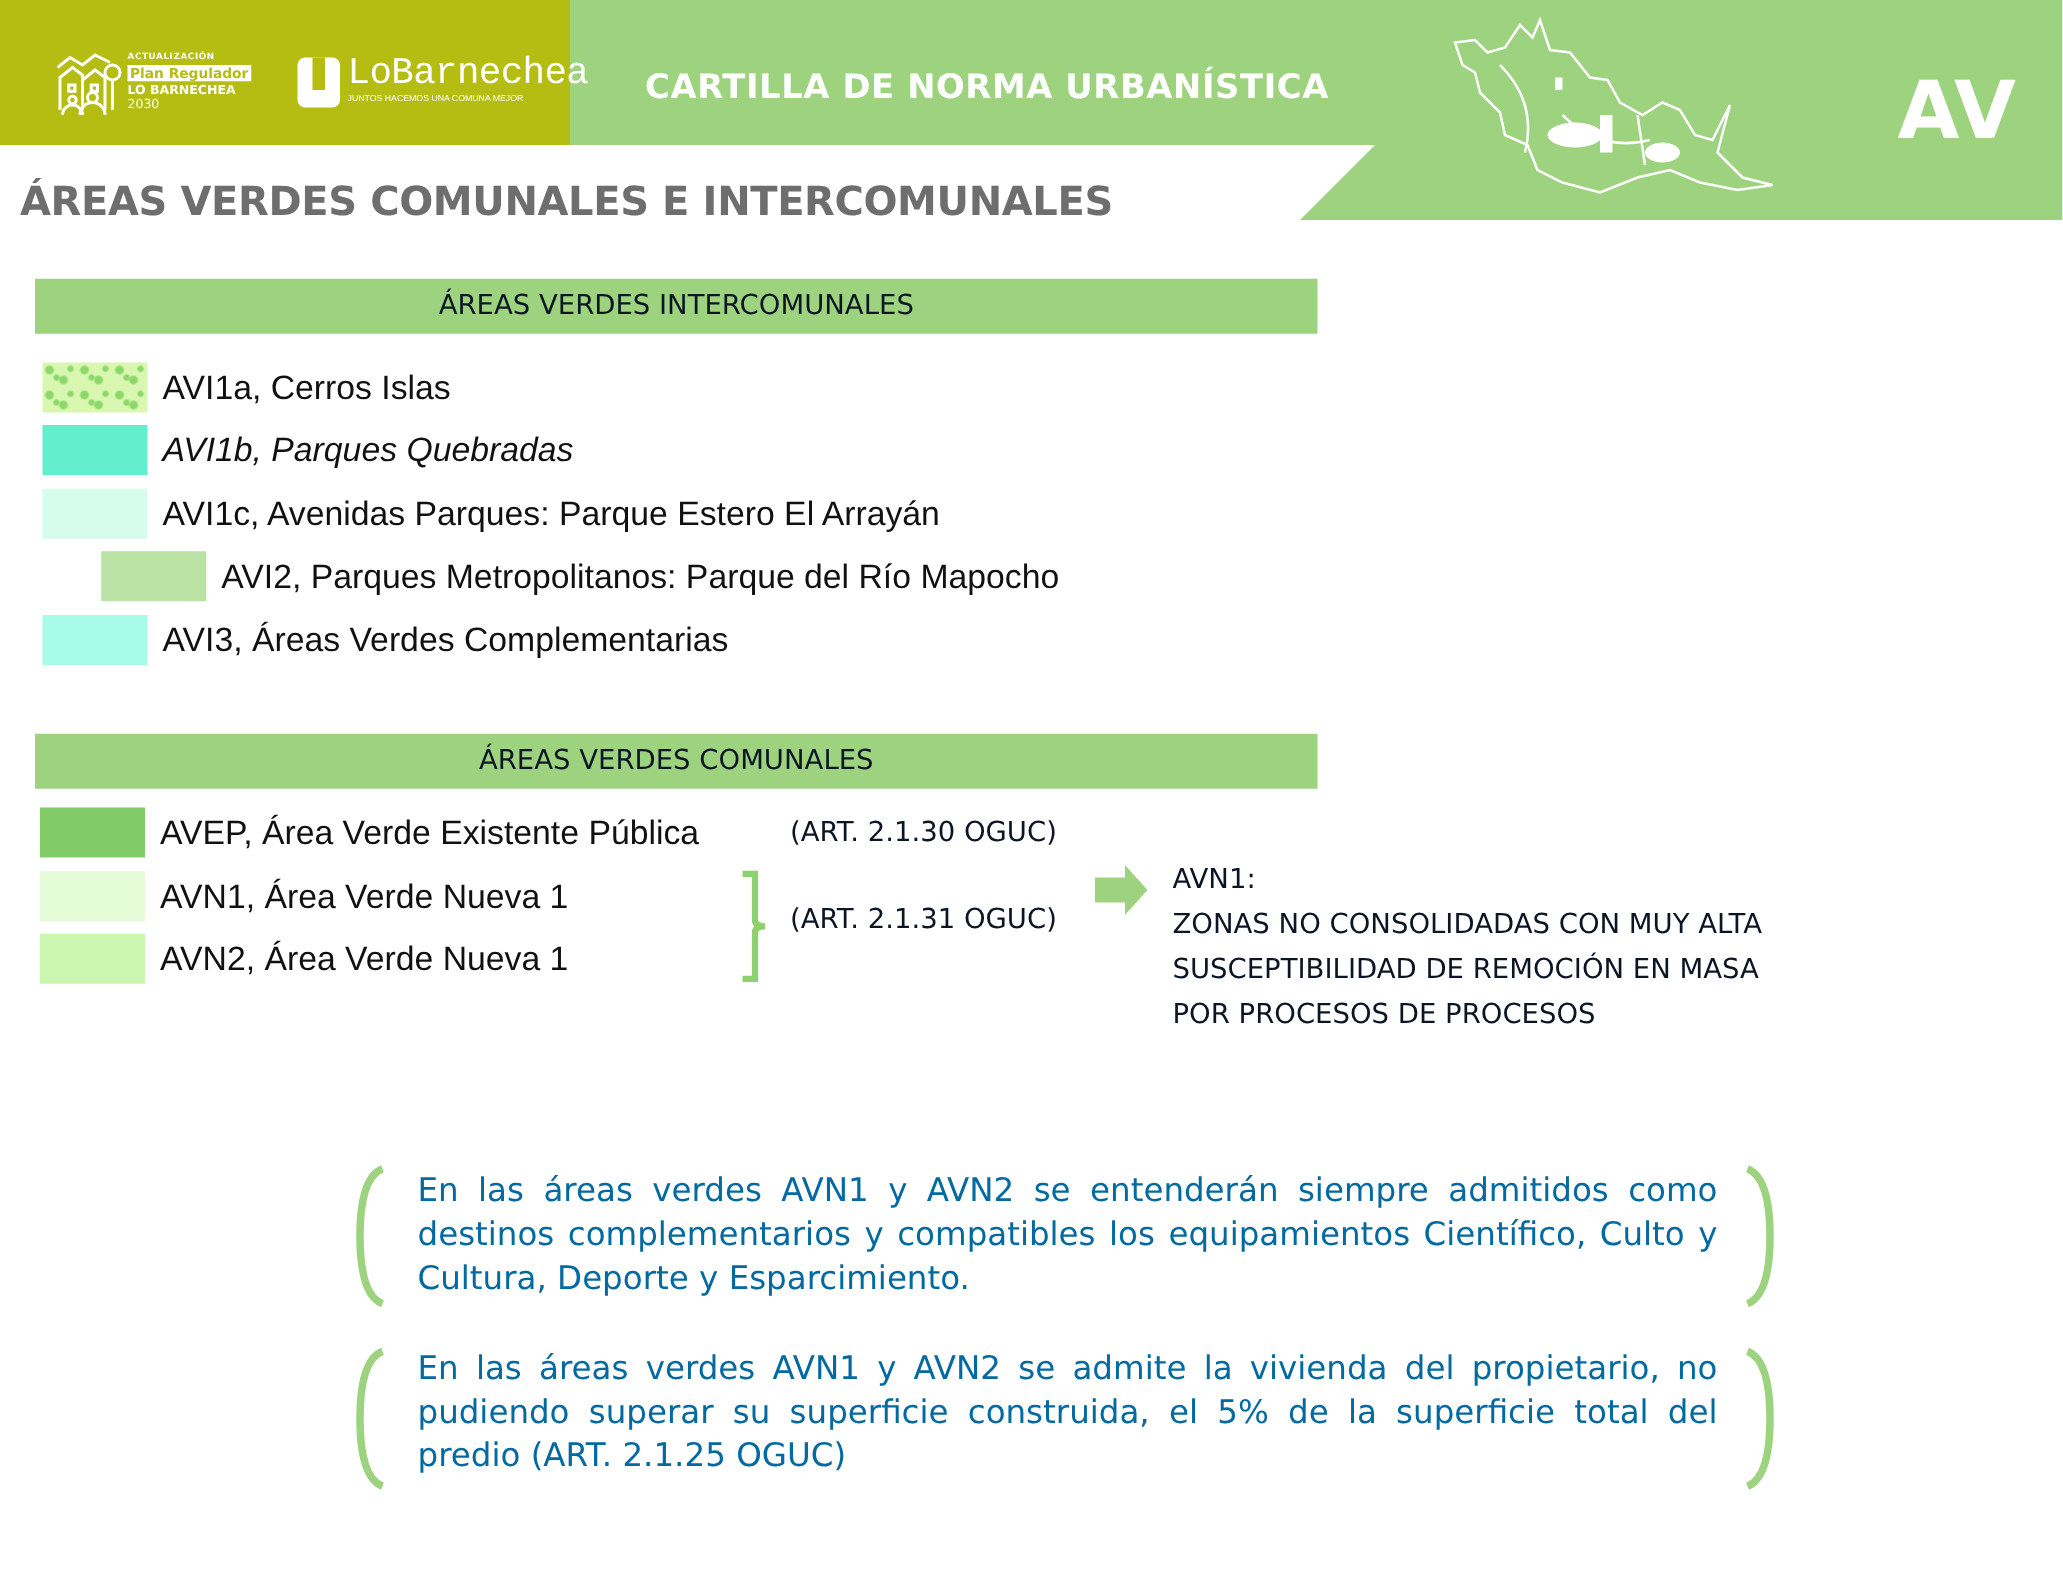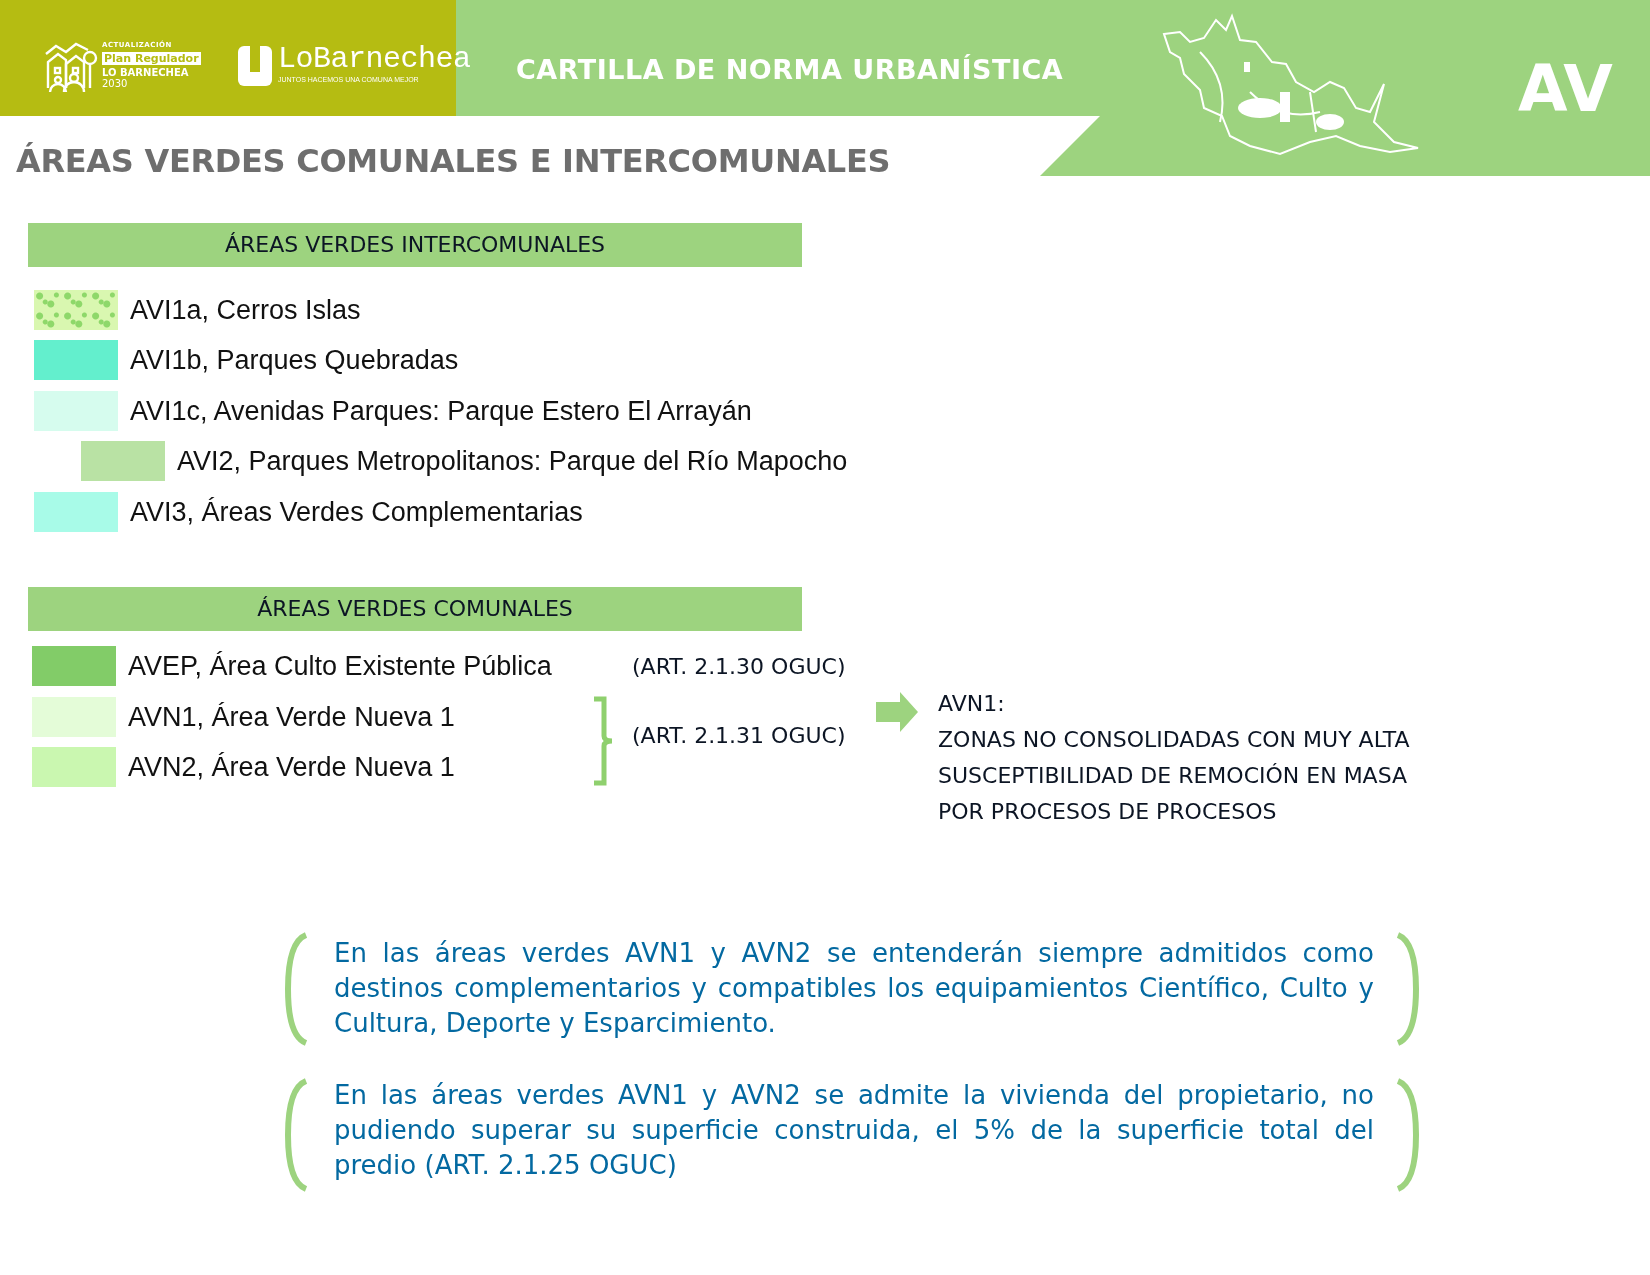--- a/index.html
+++ b/index.html
@@ -27,21 +27,21 @@
   .logo-lb .name { position:absolute; left:40px; top:-4px; font-size:30px; font-family:Liberation Mono, monospace; letter-spacing:-0.5px; white-space:nowrap; }
   .logo-lb .slogan { position:absolute; left:40px; top:30px; font-size:7px; white-space:nowrap; }
 
   .hdr-title { position:absolute; left:516px; top:54px; font-family:"DejaVu Sans", sans-serif; font-weight:bold; font-size:27px; color:#fff; letter-spacing:0.5px; }
   .hdr-map { position:absolute; left:1160px; top:12px; width:260px; height:150px; }
   .hdr-code { position:absolute; left:1518px; top:52px; font-family:"DejaVu Sans", sans-serif; font-weight:bold; font-size:64px; color:#fff; }
 
   .page-title { position:absolute; left:16px; top:142px; font-family:"DejaVu Sans", sans-serif; font-weight:bold; font-size:32px; color:#6e6e6e; letter-spacing:-0.3px; }
 
   
-  .section-bar { position:absolute; left:28px; width:774px; height:44px; background:#9dd37f; text-align:center;
+  .section-bar { position:absolute; left:28px; width:1026px; height:44px; background:#9dd37f; text-align:center;
     font-family:"DejaVu Sans", sans-serif; font-size:22px; line-height:44px; color:#0c1524; }
 
   .legend-item { position:absolute; left:34px; height:40px; display:flex; align-items:center; }
   .legend-item .sw { width:84px; height:40px; flex:none; }
   .legend-item .lbl { margin-left:12px; font-size:27px; color:#111; white-space:nowrap; }
 
   .sw-pattern { background-color:#d9f7b0;
     background-image:
       radial-gradient(circle at 20% 30%, #8ed86a 0 3px, transparent 4px),
       radial-gradient(circle at 60% 70%, #8ed86a 0 3px, transparent 4px),
@@ -110,42 +110,42 @@
 <div class="hdr-code">AV</div>
 
 <div class="page-title">ÁREAS VERDES COMUNALES E INTERCOMUNALES</div>
 
 <div class="section-bar" style="top:223px;">ÁREAS VERDES INTERCOMUNALES</div>
 
 <div class="legend-item" style="top:290px;">
   <div class="sw sw-pattern"></div>
   <span class="lbl">AVI1a, Cerros Islas</span>
 </div>
-<div class="legend-item" style="top:340px;">
+<div class="legend-item" style="top:340px;font-style:italic;">
   <div class="sw" style="background:#63efcd;"></div>
   <span class="lbl">AVI1b, Parques Quebradas</span>
 </div>
 <div class="legend-item" style="top:391px;">
   <div class="sw" style="background:#d6fcee;"></div>
   <span class="lbl">AVI1c, Avenidas Parques: Parque Estero El Arrayán</span>
 </div>
 <div class="legend-item" style="top:441px;padding-left:47px;">
   <div class="sw" style="background:#b9e2a4;"></div>
   <span class="lbl">AVI2, Parques Metropolitanos: Parque del Río Mapocho</span>
 </div>
 <div class="legend-item" style="top:492px;">
   <div class="sw" style="background:#a8fbe8;"></div>
   <span class="lbl">AVI3, Áreas Verdes Complementarias</span>
 </div>
 
 <div class="section-bar" style="top:587px;">ÁREAS VERDES COMUNALES</div>
 
 <div class="legend-item" style="top:646px; left:32px;">
   <div class="sw" style="background:#82cc68;"></div>
-  <span class="lbl">AVEP, Área Culto Existente Pública</span>
+  <span class="lbl">AVEP, Área Verde Existente Pública</span>
 </div>
 <div class="legend-item" style="top:697px; left:32px;">
   <div class="sw" style="background:#e4fcd8;"></div>
   <span class="lbl">AVN1, Área Verde Nueva 1</span>
 </div>
 <div class="legend-item" style="top:747px; left:32px;">
   <div class="sw" style="background:#caf7b0;"></div>
   <span class="lbl">AVN2, Área Verde Nueva 1</span>
 </div>
 

